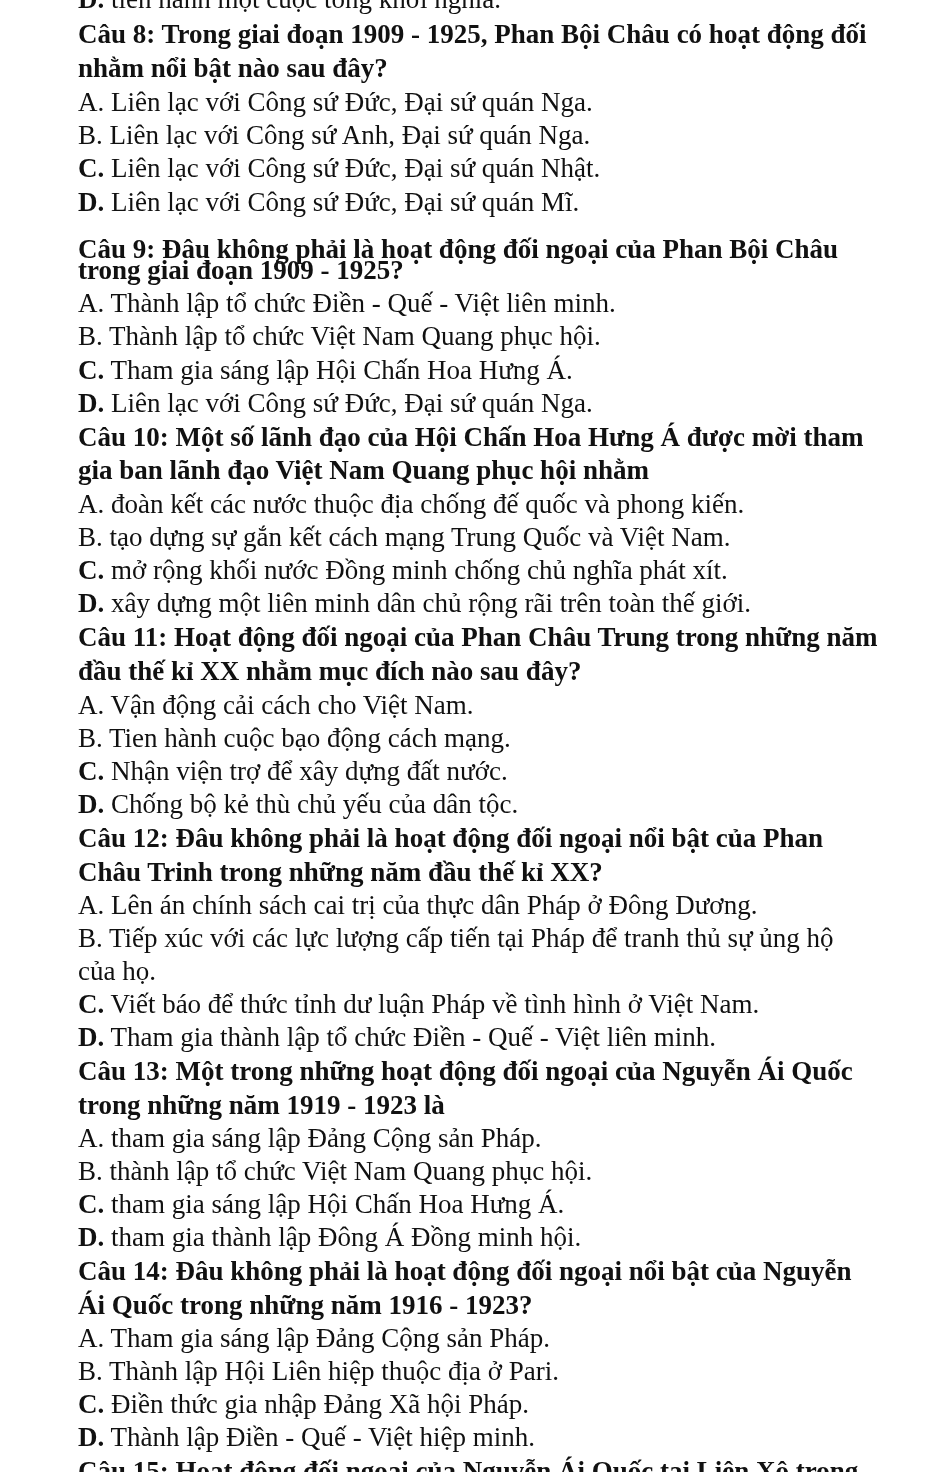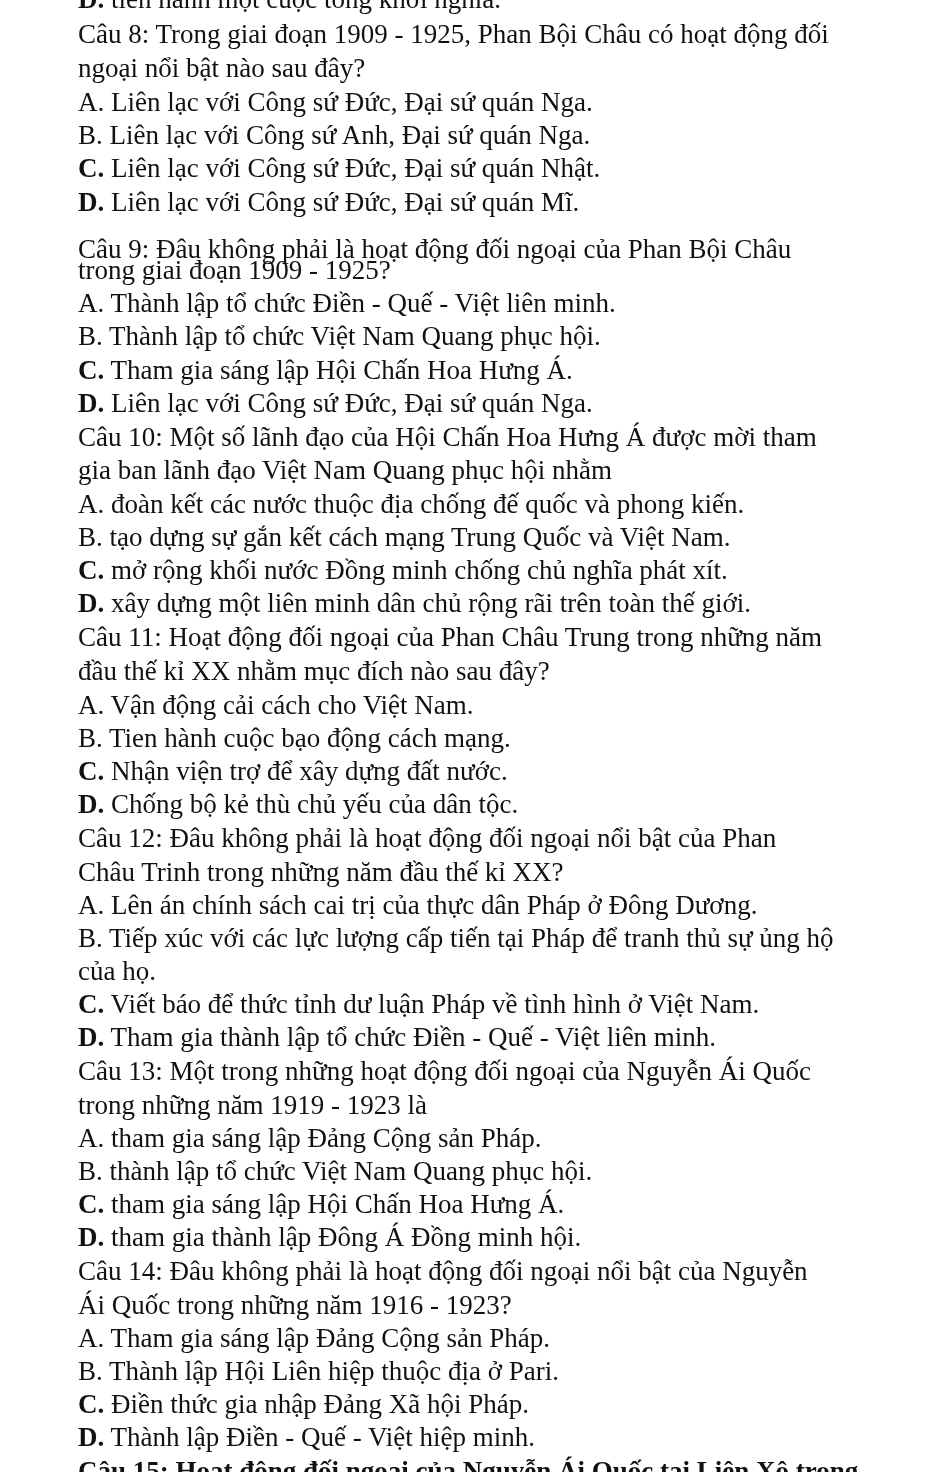--- a/index.html
+++ b/index.html
@@ -7,41 +7,41 @@
     width: 931px; height: 1472px; overflow: hidden; position: relative;
     font-family: "Liberation Serif", "DejaVu Serif", serif;
     color: #111111;
   }
   .page { position: absolute; left: 0; top: 0; width: 931px; }
   .line {
     position: absolute; left: 78px; white-space: nowrap;
     font-size: 27px; line-height: 34px;
     transform-origin: left center;
   }
-  .q { font-weight: normal; }
+  .q { font-weight: bold; }
   .opt .lbl { font-weight: normal; }
   .opt .lbl.bold { font-weight: bold; }
   .clip-top { top: -18px; }
   .clip-bottom { top: 1454px; font-weight: bold; }
 </style>
 </head>
 <body>
 
 <div class="page">
 
   <div class="line clip-top">
     <b>D.</b>
     <span>tiến hành một cuộc tổng khởi nghĩa.</span>
   </div>
 
   <div>
     <div class="line q" style="top:17px">
       <span>Câu 8:</span> <span>Trong giai đoạn 1909 - 1925, Phan Bội Châu có hoạt động đối</span>
     </div>
-    <div class="line q" style="top:51px">ngoại nổi bật nào sau đây?</div>
+    <div class="line q" style="top:51px">nhằm nổi bật nào sau đây?</div>
     <div class="line opt" style="top:85px"><span class="lbl">A.</span> <span>Liên lạc với Công sứ Đức, Đại sứ quán Nga.</span></div>
     <div class="line opt" style="top:118px"><span class="lbl">B.</span> <span>Liên lạc với Công sứ Anh, Đại sứ quán Nga.</span></div>
     <div class="line opt" style="top:151px"><span class="lbl bold">C.</span> <span>Liên lạc với Công sứ Đức, Đại sứ quán Nhật.</span></div>
     <div class="line opt" style="top:185px"><span class="lbl bold">D.</span> <span>Liên lạc với Công sứ Đức, Đại sứ quán Mĩ.</span></div>
   </div>
 
   <div>
     <div class="line q" style="top:232px">
       <span>Câu 9:</span> <span>Đâu không phải là hoạt động đối ngoại của Phan Bội Châu</span>
     </div>

